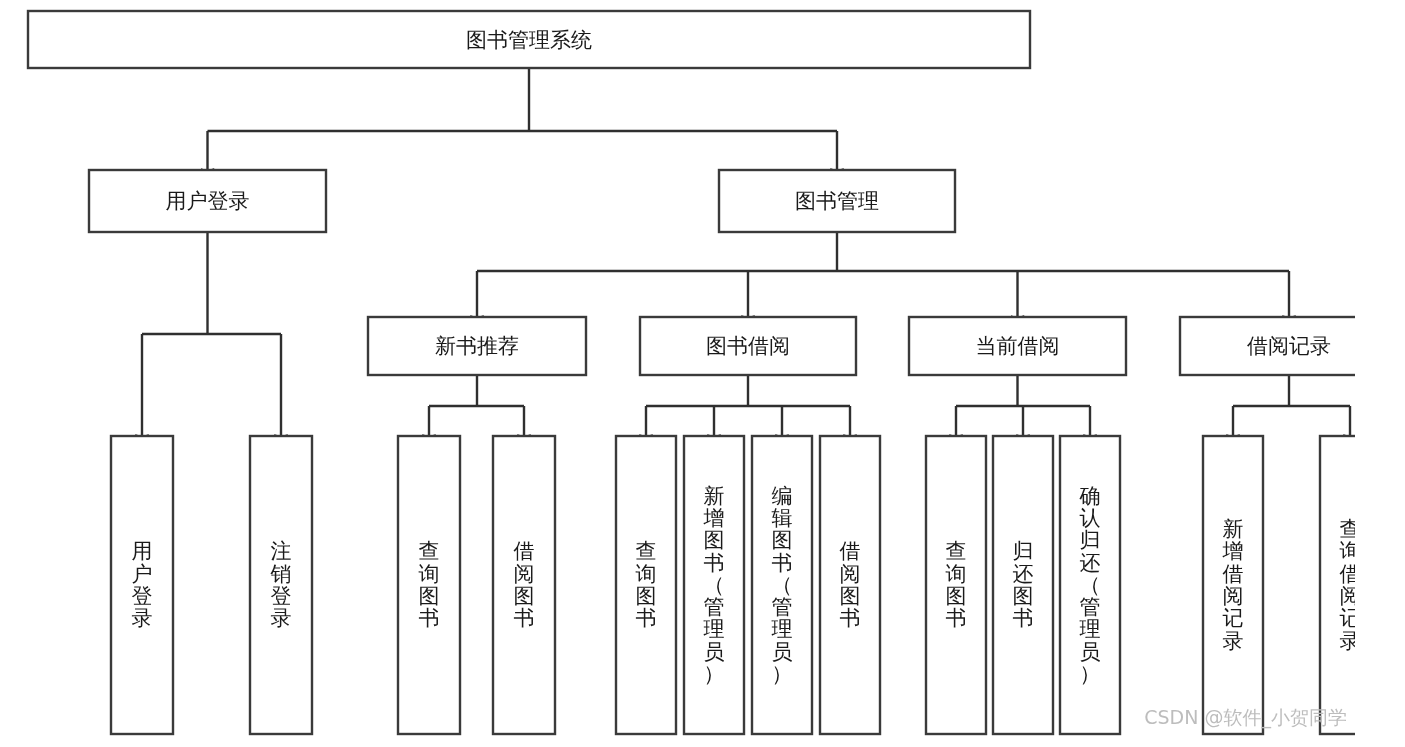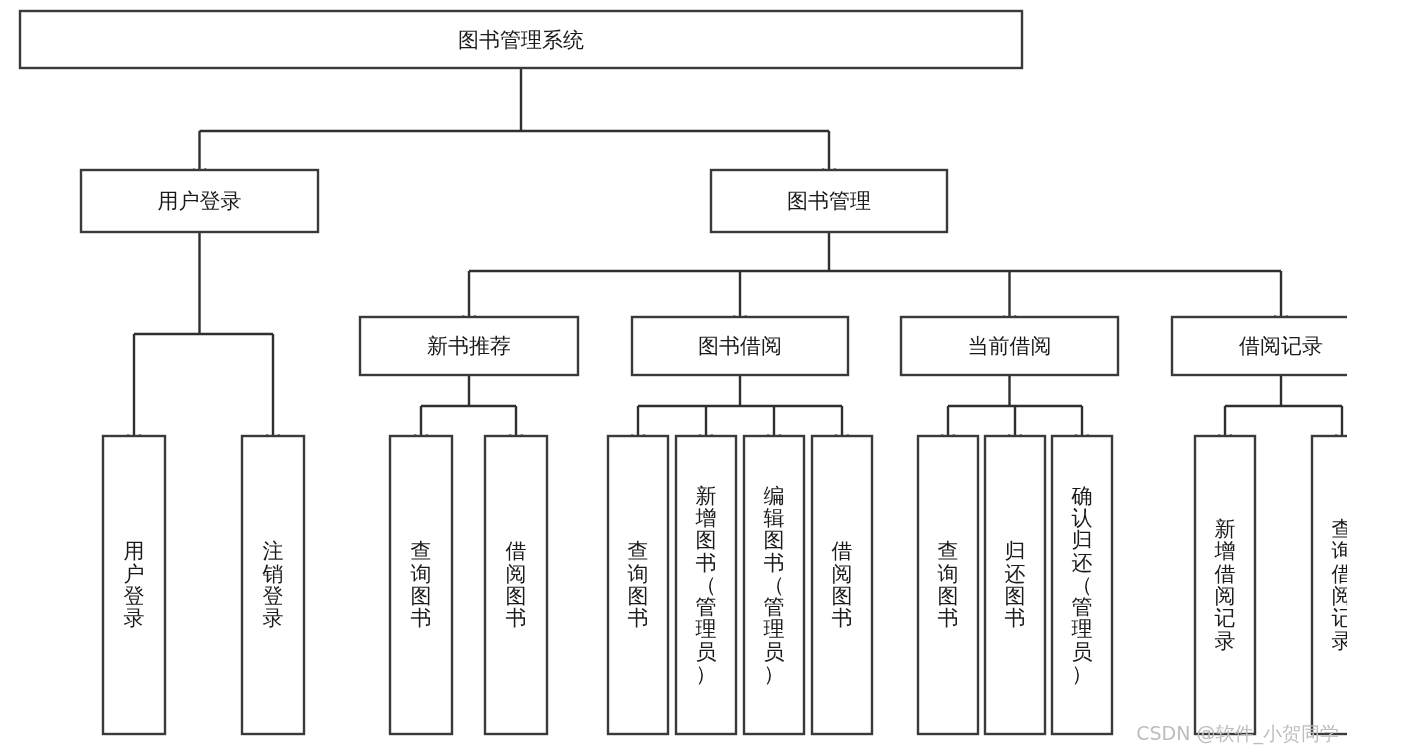--- a/index.html
+++ b/index.html
@@ -10,20 +10,21 @@
   }
   body {
     font-family: "DejaVu Sans", "Liberation Sans", sans-serif;
   }
   #diagram-root {
     position: relative;
     width: 1347px;
     height: 747px;
     background: #ffffff;
     overflow: hidden;
+    margin-left: 8px;
   }
   svg#tree-svg {
     position: absolute;
     left: 0;
     top: 0;
     width: 1405px;
     height: 747px;
     display: block;
   }
   .node-box {
@@ -55,21 +56,21 @@
   }
   .node-label-v {
     font-family: "DejaVu Sans", "Liberation Sans", sans-serif;
     font-size: 21px;
     fill: #1a1a1a;
     text-anchor: middle;
   }
   .watermark-text {
     position: absolute;
     right: 8px;
-    bottom: 0;
+    bottom: 16px;
     font-family: "DejaVu Sans", "Liberation Sans", sans-serif;
     font-size: 19px;
     color: #bdbdbd;
     white-space: nowrap;
     user-select: none;
   }
 </style>
 </head>
 <body>
 

